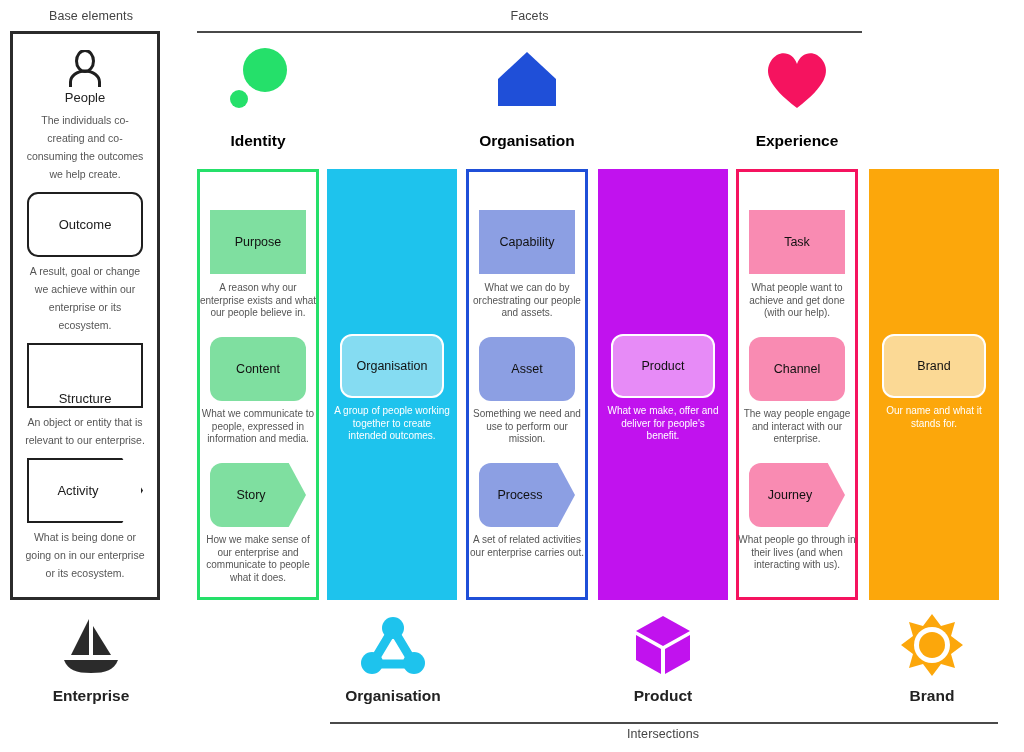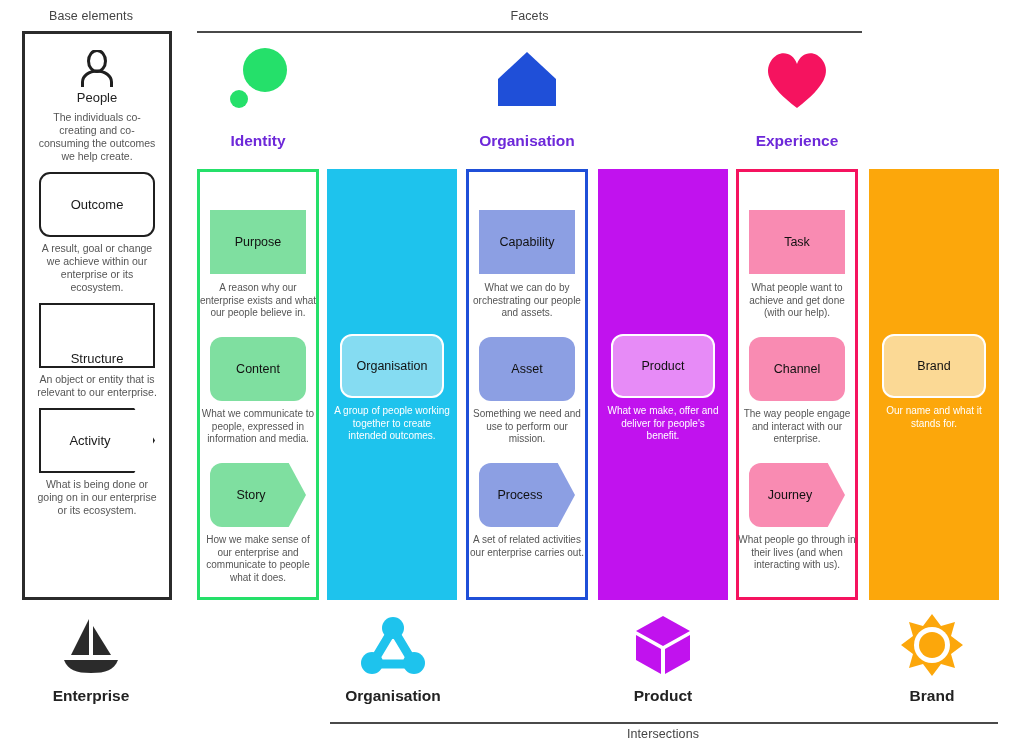--- a/index.html
+++ b/index.html
@@ -12,31 +12,31 @@
 
   
   .section-label{
     position:absolute;font-size:12.5px;color:#444;text-align:center;
     letter-spacing:.1px;white-space:nowrap;
   }
   .rule{position:absolute;background:#4a4a4a;height:2px;}
 
   
   .base-col{
-    position:absolute;left:22px;top:31px;width:150px;height:569px;
+    position:absolute;left:10px;top:31px;width:150px;height:569px;
     border:3px solid #2b2b2b;background:#fff;box-sizing:border-box;
   }
   .base-inner{padding:10px 9px 0 9px;box-sizing:border-box;height:100%;}
 
   .people-icon{display:block;margin:6px auto 2px auto;}
   .base-title{
     text-align:center;font-size:13px;color:#222;margin-top:1px;margin-bottom:6px;
   }
   .base-desc{
-    text-align:center;font-size:10.5px;line-height:13px;color:#555;
+    text-align:center;font-size:10.5px;line-height:18px;color:#555;
     margin:5px 2px 9px 2px;
   }
 
   .shape{
     position:relative;margin:0 auto;box-sizing:border-box;
     display:flex;align-items:center;justify-content:center;
     font-size:13px;color:#1a1a1a;text-align:center;
   }
   .shape-outcome{
     width:116px;height:65px;border:2.5px solid #1f1f1f;border-radius:11px;background:#fff;
@@ -50,21 +50,21 @@
   }
   .shape-activity .arrow-lbl{transform:translateX(-7px);}
 
   
   .fcol{position:absolute;top:169px;height:431px;box-sizing:border-box;}
   .fcol-outline{border-width:3px;border-style:solid;background:#ffffff;}
   .fcol-solid{border:none;}
 
   .fhead{position:absolute;text-align:center;}
   .fhead-title{
-    font-size:15.5px;font-weight:bold;color:#6d28d9;text-align:center;
+    font-size:15.5px;font-weight:bold;color:#000000;text-align:center;
     position:absolute;width:100%;
   }
 
   .fbody{padding:0;box-sizing:border-box;height:100%;position:relative;}
 
   .card{
     position:absolute;left:50%;transform:translateX(-50%);
     width:96px;height:64px;display:flex;align-items:center;justify-content:center;
     font-size:12.5px;color:#111;text-align:center;box-sizing:border-box;border-radius:12px;
   }

